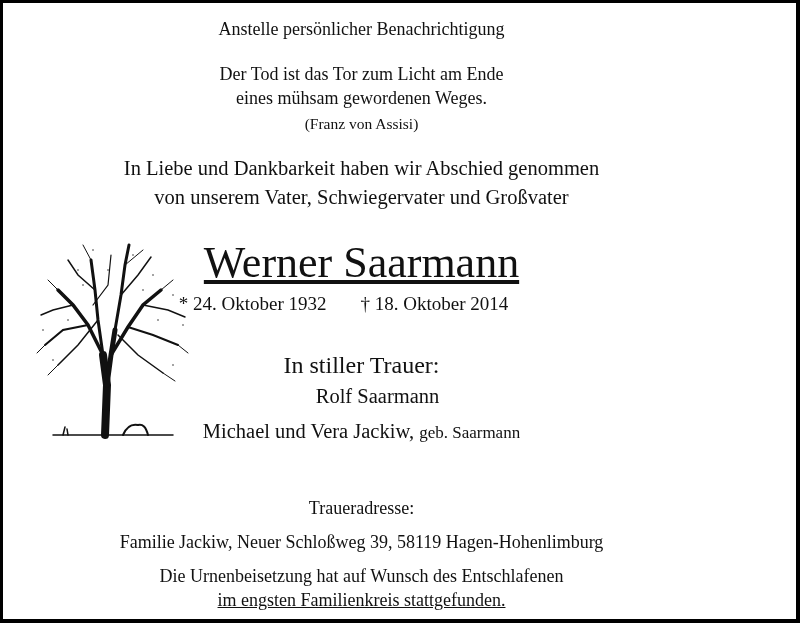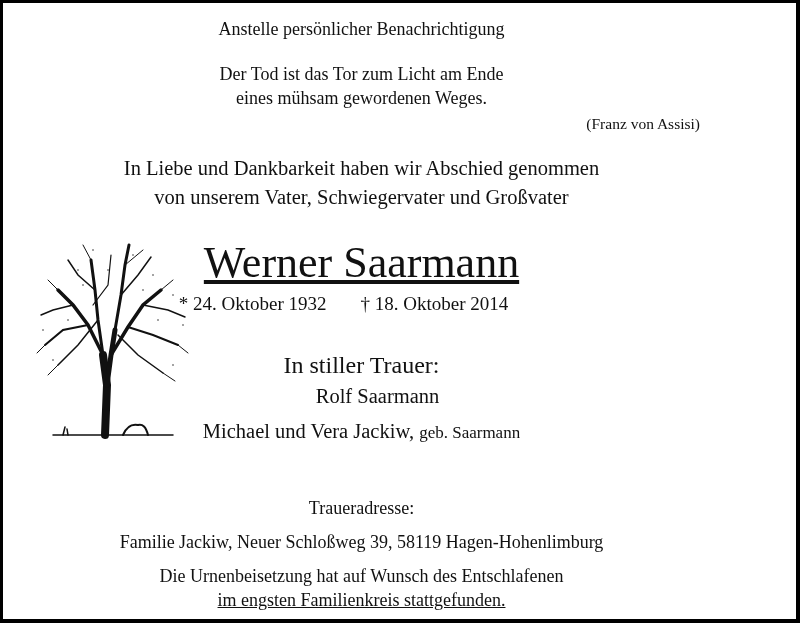--- a/index.html
+++ b/index.html
@@ -30,21 +30,21 @@
   </style>
 </head>
 <body>
 
 <div class="frame">
 
   <div class="line s18" style="top:17px;">Anstelle persönlicher Benachrichtigung</div>
 
   <div class="line s18" style="top:62px;text-align:center;">Der Tod ist das Tor zum Licht am Ende</div>
   <div class="line s18" style="top:86px;">eines mühsam gewordenen Weges.</div>
-  <div class="line s15" style="top:113px;text-align:right;">(Franz von Assisi)</div>
+  <div class="line s15" style="top:113px;">(Franz von Assisi)</div>
 
   <div class="line s20" style="top:155px;">In Liebe und Dankbarkeit haben wir Abschied genommen</div>
   <div class="line s20" style="top:184px;">von unserem Vater, Schwiegervater und Großvater</div>
 
   <svg class="tree" viewBox="0 0 160 210" xmlns="http://www.w3.org/2000/svg">
     <g stroke="#111" fill="none" stroke-linecap="round">
       <path d="M72 200 L74 150 L70 120" stroke-width="8"></path>
       <path d="M74 150 L78 120 L82 95" stroke-width="5"></path>
       <path d="M70 120 L55 90 L40 70 L25 55" stroke-width="3.5"></path>
       <path d="M70 120 L65 85 L62 55 L58 25" stroke-width="3"></path>

